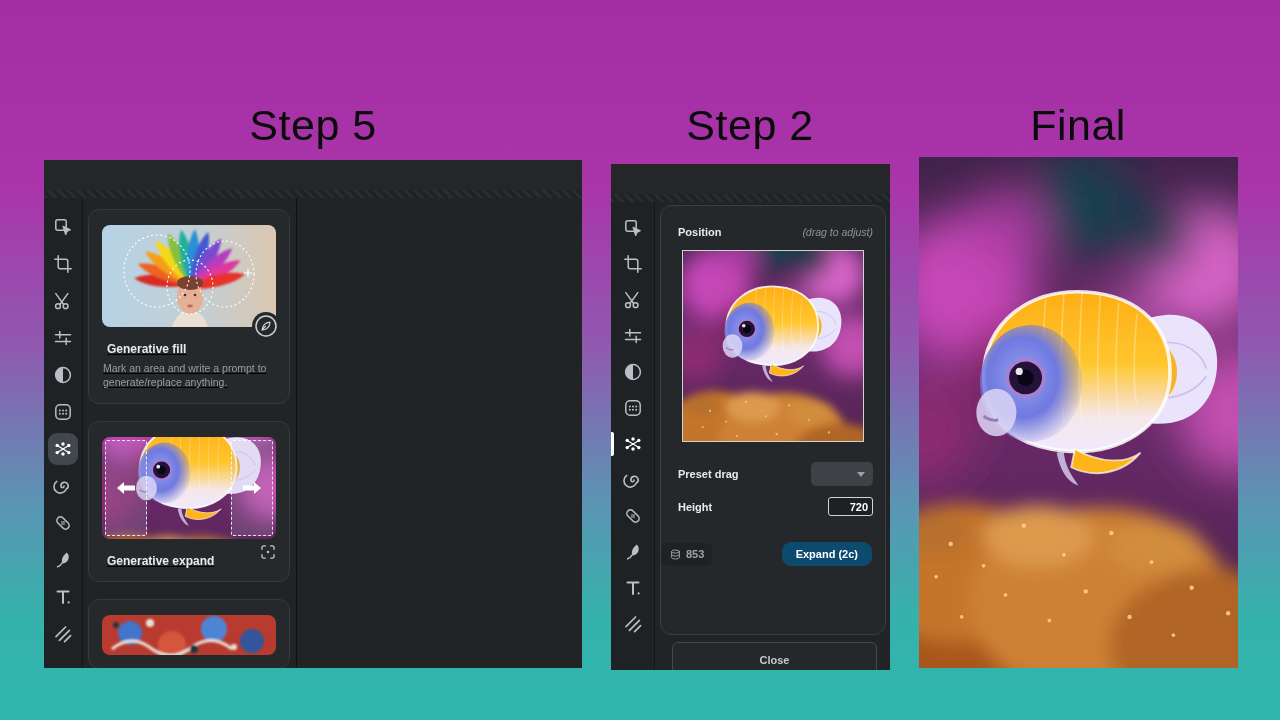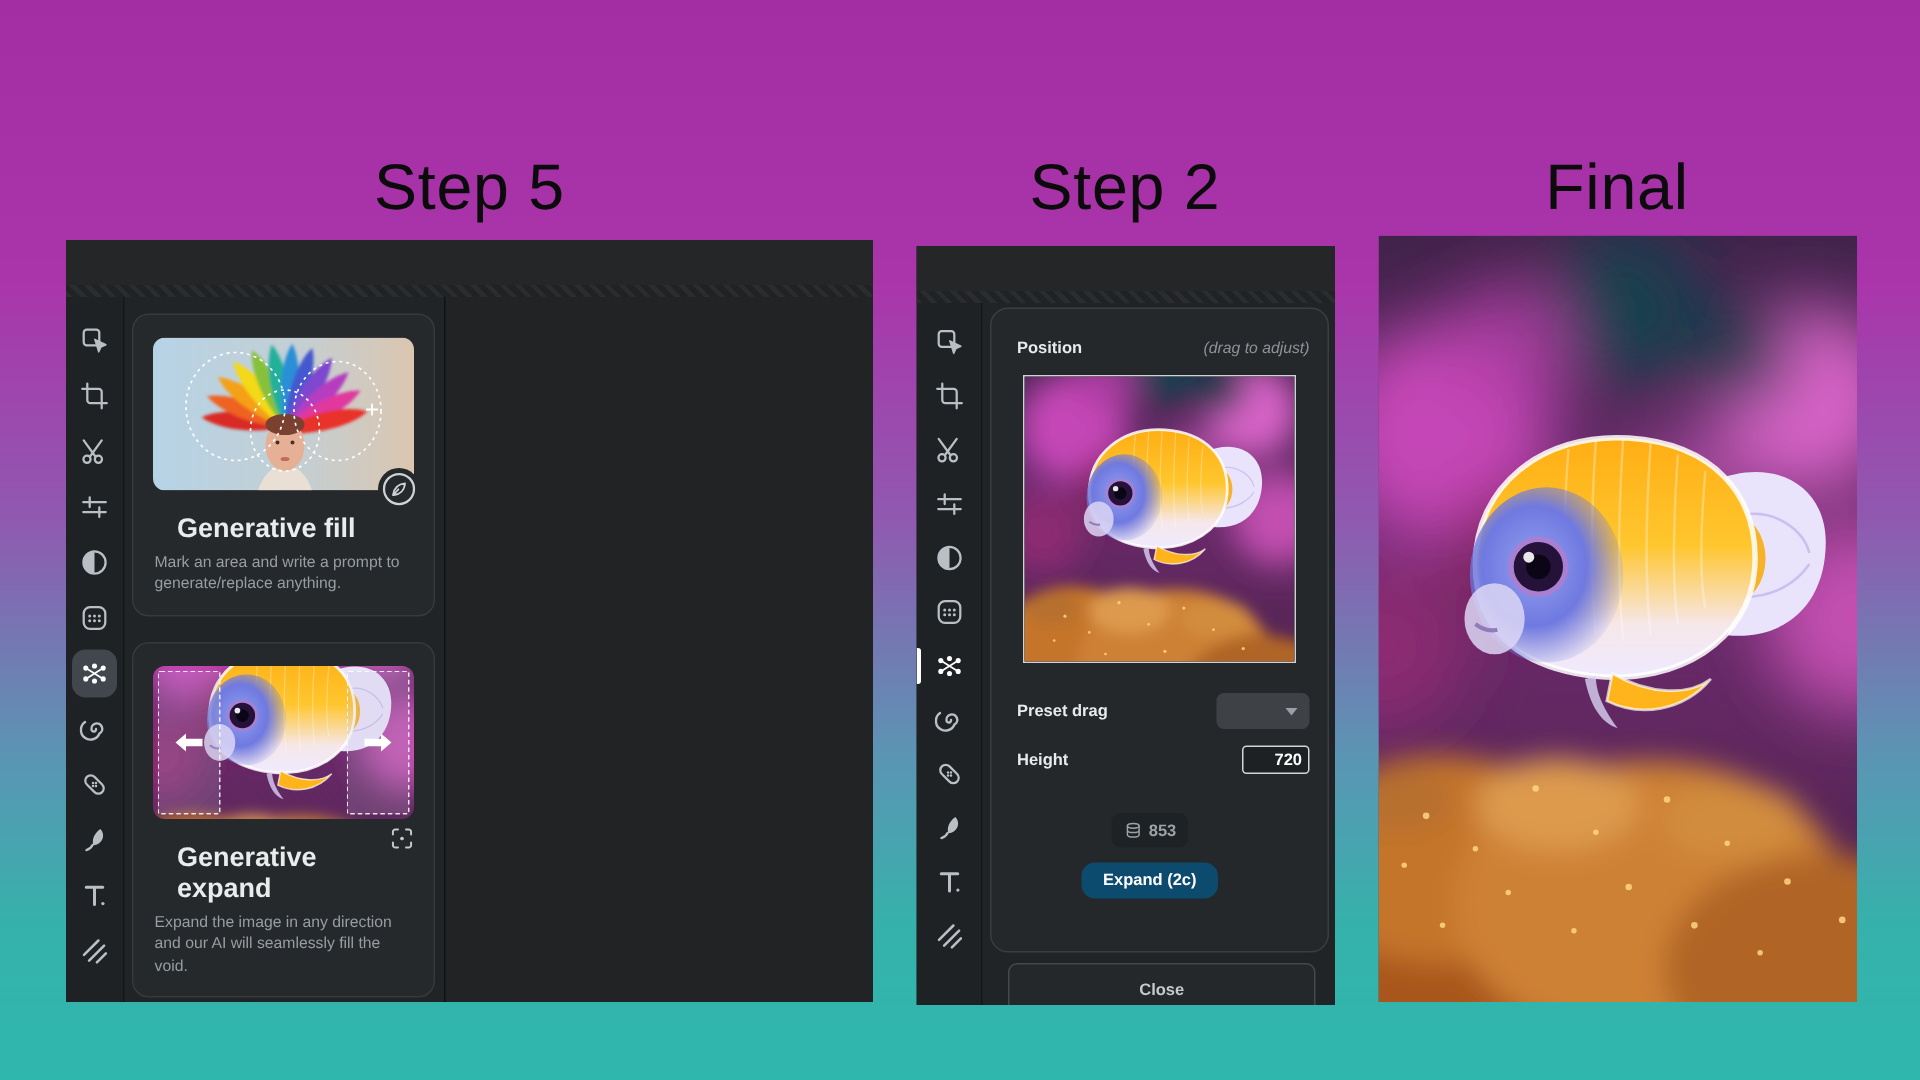--- a/index.html
+++ b/index.html
@@ -7,21 +7,21 @@
   body {
     font-family:"Liberation Sans", sans-serif;
     background:linear-gradient(180deg,#a32da3 0%,#aa35aa 26%,#9059b0 48%,#5b95b4 70%,#35b2ab 86%,#2fb7ad 100%);
     position:relative;
   }
   .hdr-label {
     position:absolute; top:101px; transform:translateX(-50%);
     font-size:43px; font-weight:400; color:#0b0b0b; letter-spacing:.5px;
   }
   
-  .win { position:absolute; background:#212325; overflow:hidden; }
+  .win { position:absolute; background:#212325; overflow:hidden;text-decoration:underline; }
   .win-header { display:grid; height:30px; background:#242628; }
   .hatch {
     height:8px;
     background:repeating-linear-gradient(45deg,#2a2d30 0 3px,#202224 3px 7px);
   }
   .home-cell { display:flex; align-items:center; justify-content:center; color:#e8eaec; }
   .title-cell { position:relative; display:flex; align-items:center; justify-content:center; }
   .panel-title { font-size:11px; font-weight:700; color:#eceeef; }
   .close-x {
     position:absolute; right:11px; top:50%; transform:translateY(-50%);
@@ -57,21 +57,21 @@
     padding:11px 6px 0 5px; overflow:hidden;
   }
   .card {
     background:#26292b; border:1px solid #36393d; border-radius:11px;
     margin-bottom:17px; position:relative; padding-bottom:13px;
   }
   .card-img {
     width:174px; height:102px; margin:15px auto 0; border-radius:8px;
     position:relative; overflow:hidden;
   }
-  .card-title { font-size:18px; font-weight:600; color:#e9ebec; margin:15px 29px 0; }
+  .card-title { font-size:12px; font-weight:600; color:#e9ebec; margin:15px 18px 0; }
   .card-desc { font-size:10.5px; color:#969da3; margin:5px 14px 0; line-height:1.38; }
   .notch-icon {
     position:absolute; right:9px; top:102px; width:28px; height:28px;
     background:#26292b; border-radius:50%; display:flex; align-items:center; justify-content:center;
     color:#ced2d6;
   }
   .notch-icon svg { width:24px; height:24px; }
   .corner-icon {
     position:absolute; right:13px; top:122px; width:16px; height:16px; color:#c3c7cb;
   }
@@ -124,21 +124,21 @@
     display:flex; align-items:center; justify-content:flex-end; padding-right:8px;
   }
   .caret { width:0; height:0; border-left:4px solid transparent; border-right:4px solid transparent;
            border-top:5px solid #9aa0a5; }
   .num-input {
     width:45px; height:19px; background:#1e2123; border:1.5px solid #d2d5d8; border-radius:3px;
     color:#fff; font-size:11px; font-weight:700; text-align:right; padding-right:4px;
     font-family:"Liberation Sans", sans-serif;
   }
   .btn-row { display:flex; justify-content:space-between; align-items:center; gap:10px;
-             margin:26px 13px 0 0;flex-direction:column; }
+             margin:26px 13px 0 0; }
   .credits-badge {
     height:23px; background:#1f2224; border-radius:6px; display:flex; align-items:center;
     gap:4px; padding:0 8px; color:#9ba2a8; font-size:11px; font-weight:700;
   }
   .credits-badge svg { width:13px; height:13px; }
   .expand-btn {
     height:24px; border:none; border-radius:9px; padding:0 14px;
     color:#fff; font-size:11px; font-weight:700; font-family:"Liberation Sans", sans-serif;
   }
   .tip-row { display:flex; gap:6px; margin:17px 10px 0 16px; color:#eceeef; }
@@ -529,21 +529,20 @@
           <div class="expand-overlay right">
               <svg>
                 <use href="#i-arrow-r"></use>
               </svg>
             </div>
         </div>
         <div class="corner-icon"><svg class="icon">
               <use href="#i-expandc"></use>
             </svg></div>
         <div class="card-title">Generative expand</div>
-        <div class="card-desc">Expand the image in any direction and our AI will seamlessly fill the void.</div>
       </div>
 
       <div class="card">
         <div class="card-img" style="height:40px">
           <svg class="photo" viewBox="0 0 174 40">
               <use href="#graff-scene"></use>
             </svg>
         </div>
       </div>
     </div>

